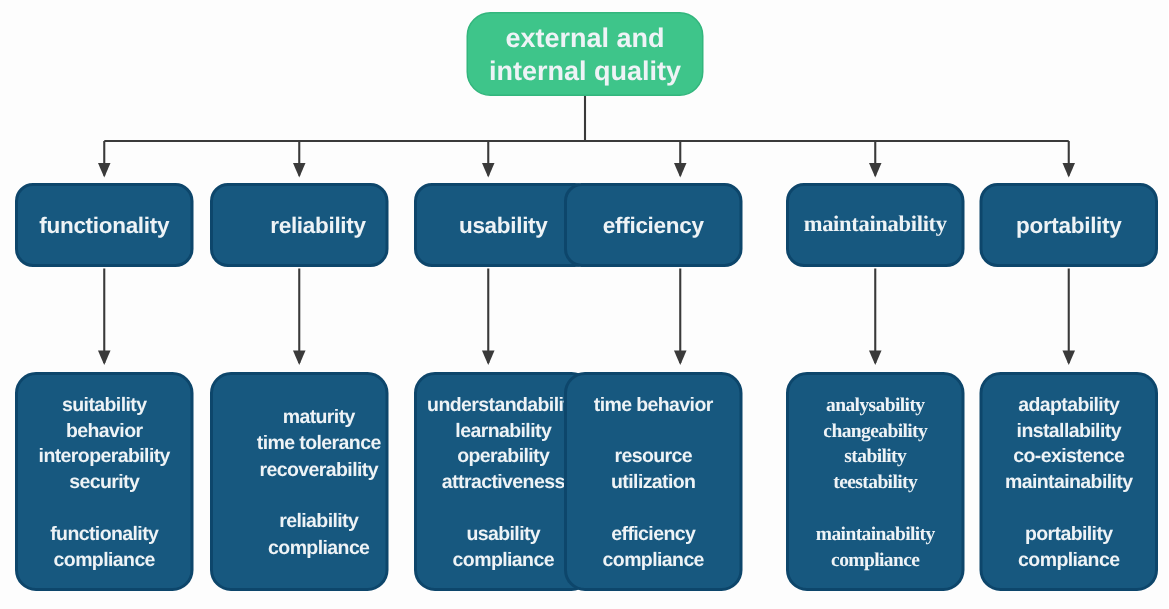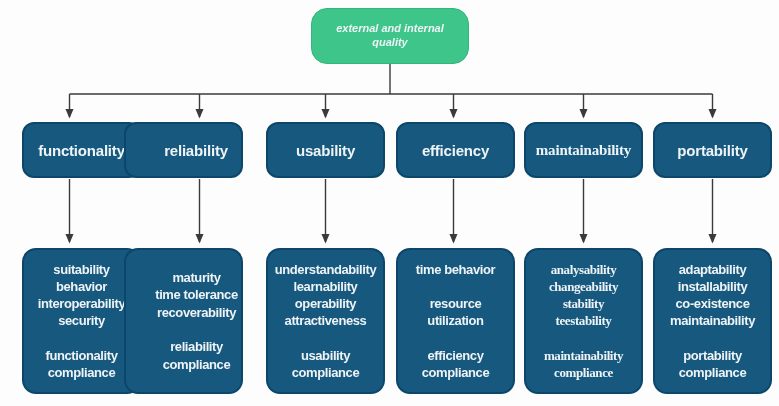--- a/index.html
+++ b/index.html
@@ -32,24 +32,23 @@
     color: #eef3f6;
     font-weight: bold;
     z-index: 1;
   }
   .root-node {
     left: 311px; top: 8px;
     width: 158px; height: 56px;
     background: #3ec58a;
     border: 1px solid #33b67d;
     border-radius: 16px;
-    font-size: 11px;
+    font-size: 18px;
     line-height: 1.25;
     padding: 4px 12px;
-    font-style: italic;
   }
   .head-node {
     top: 122px;
     width: 119px; height: 56px;
     background: #17587f;
     border: 2px solid #0d466b;
     border-radius: 12px;
     font-size: 15px;
     letter-spacing: -0.2px;
     padding: 2px 3px;
@@ -59,24 +58,24 @@
     width: 119px; height: 146px;
     background: #17587f;
     border: 2px solid #0d466b;
     border-radius: 14px;
     font-size: 13px;
     letter-spacing: -0.4px;
     line-height: 1.33;
     white-space: pre-line;
     padding: 4px 2px;
   }
-  .c0 { left: 10px; margin-left: 12px; }
-  .c1 { left: 124px; padding-left: 28px; }
-  .c2 { left: 266px; }
-  .c3 { left: 396px; }
+  .c0 { left: 10px; }
+  .c1 { left: 140px; padding-left: 28px; }
+  .c2 { left: 276px; }
+  .c3 { left: 376px; }
   .c4 { left: 524px; font-family: Liberation Serif, serif; }
   .c5 { left: 653px; }
 </style>
 </head>
 <body>
 
 <div class="canvas">
 
   <svg class="connectors" viewBox="0 0 779 406" xmlns="http://www.w3.org/2000/svg">
     <defs>

